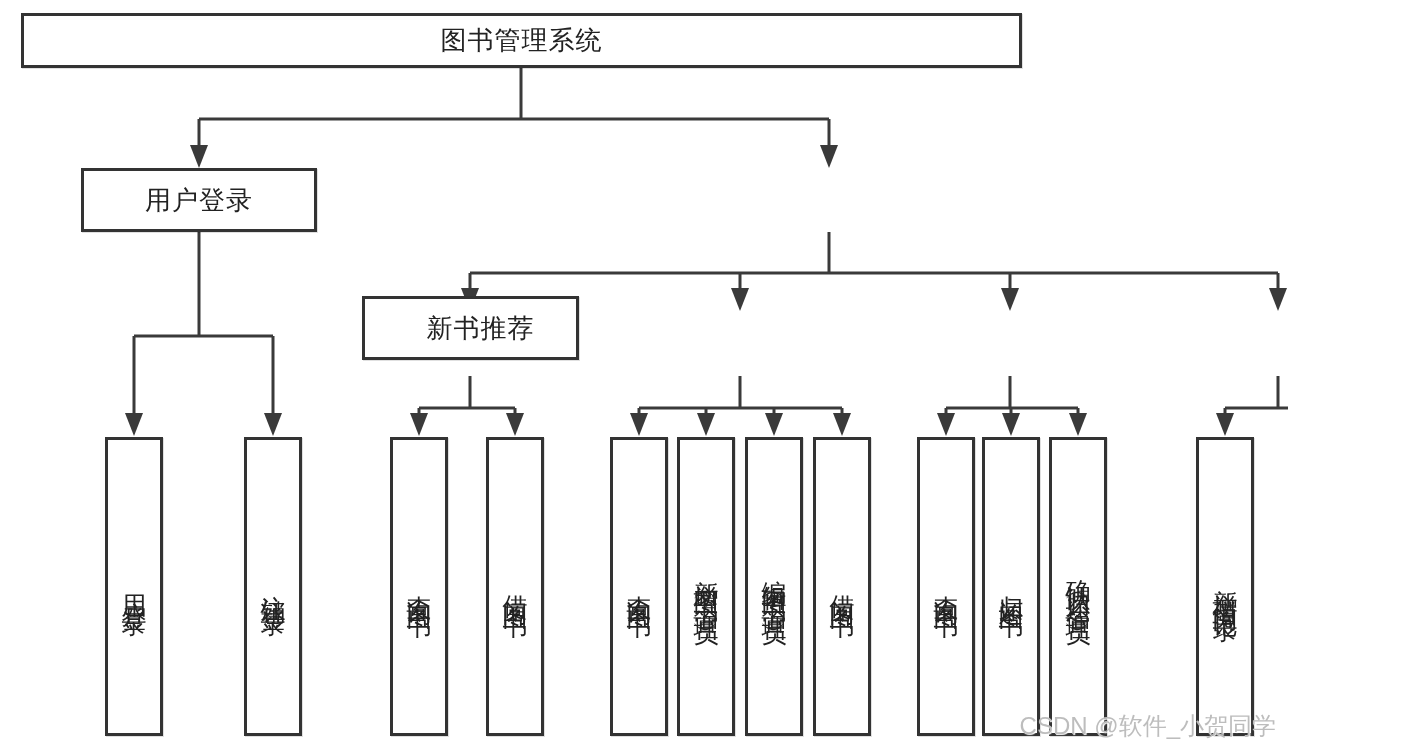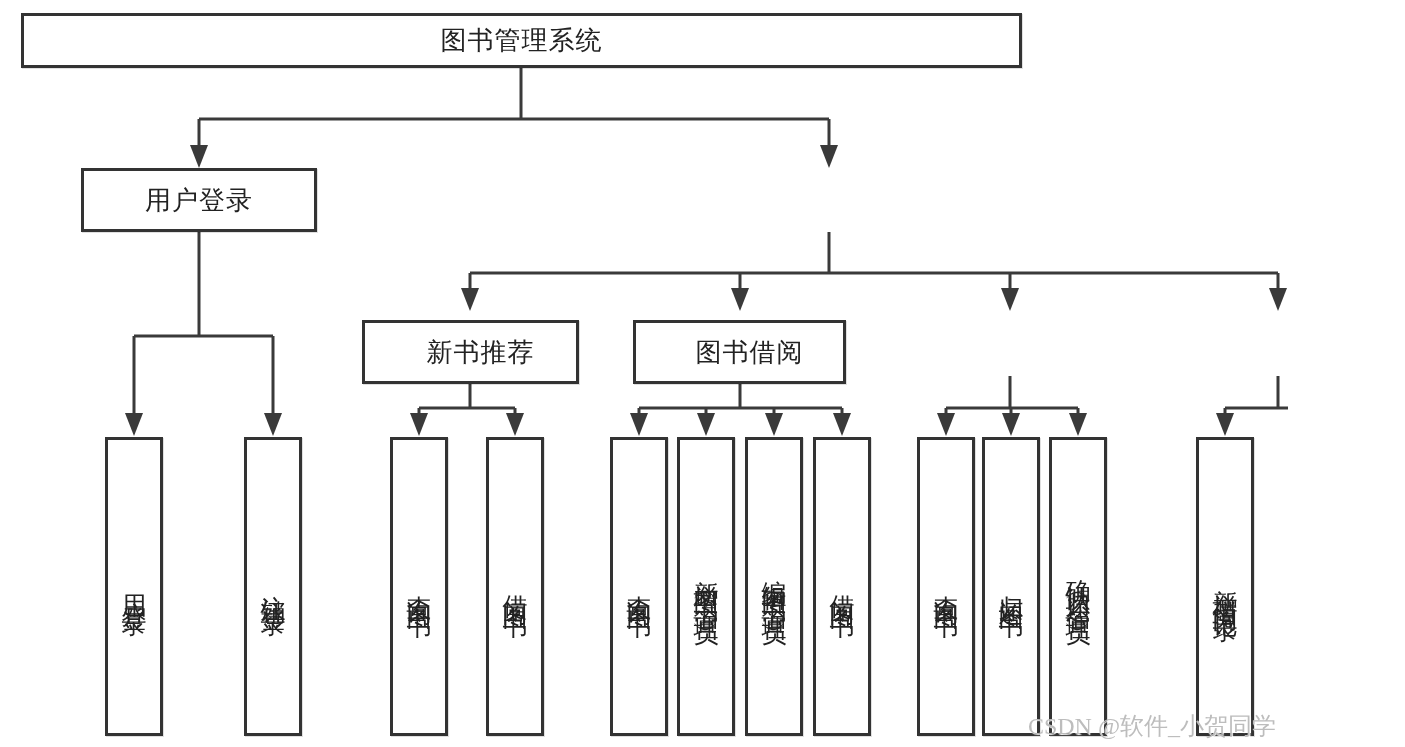--- a/index.html
+++ b/index.html
@@ -13,21 +13,20 @@
   * { margin: 0; padding: 0; box-sizing: border-box; }
   html, body { background: var(--page-bg); }
   body { font-family: "Liberation Sans", "DejaVu Sans", sans-serif; }
 
   .stage {
     position: relative;
     width: 1288px;
     height: 747px;
     background: var(--page-bg);
     overflow: hidden;
-    font-family: Liberation Serif, serif;
   }
 
   .connectors {
     position: absolute;
     left: 0; top: 0;
     width: 1405px; height: 747px;
   }
   .edge {
     stroke: var(--line);
     stroke-width: 3;
@@ -41,21 +40,21 @@
     border: 3px solid var(--box-border);
     box-shadow: 1px 1px 0 rgba(0,0,0,0.12);
     display: flex;
     align-items: center;
     justify-content: center;
     color: var(--text);
   }
   .hbox { font-size: 26px; letter-spacing: 1px; white-space: nowrap; }
   .root { left: 21px; top: 13px; width: 1001px; height: 55px; }
   .l2   { top: 168px; height: 64px; }
-  .l3   { top: 320px; height: 64px; padding-left: 20px; }
+  .l3   { top: 296px; height: 64px; padding-left: 20px; }
   .leaf {
     top: 437px;
     height: 299px;
     width: 58px;
     writing-mode: vertical-rl;
     font-size: 25px;
     letter-spacing: 6px;
     line-height: 1;
   }
 
@@ -132,23 +131,20 @@
     <span>图书管理系统</span>
   </div>
 
   <div class="node hbox l2" style="left:81px;width:236px">
     <span>用户登录</span>
   </div>
 
   <div class="node hbox l3" style="left:362px;width:217px">
     <span>新书推荐</span>
   </div>
-  <div class="node hbox l3" style="left:633px;width:213px">
-    <span>图书借阅</span>
-  </div>
 
   <div class="node leaf" style="left:105px">
     <span>用户登录</span>
   </div>
   <div class="node leaf" style="left:244px">
     <span>注销登录</span>
   </div>
 
   <div class="node leaf" style="left:390px">
     <span>查询图书</span>

